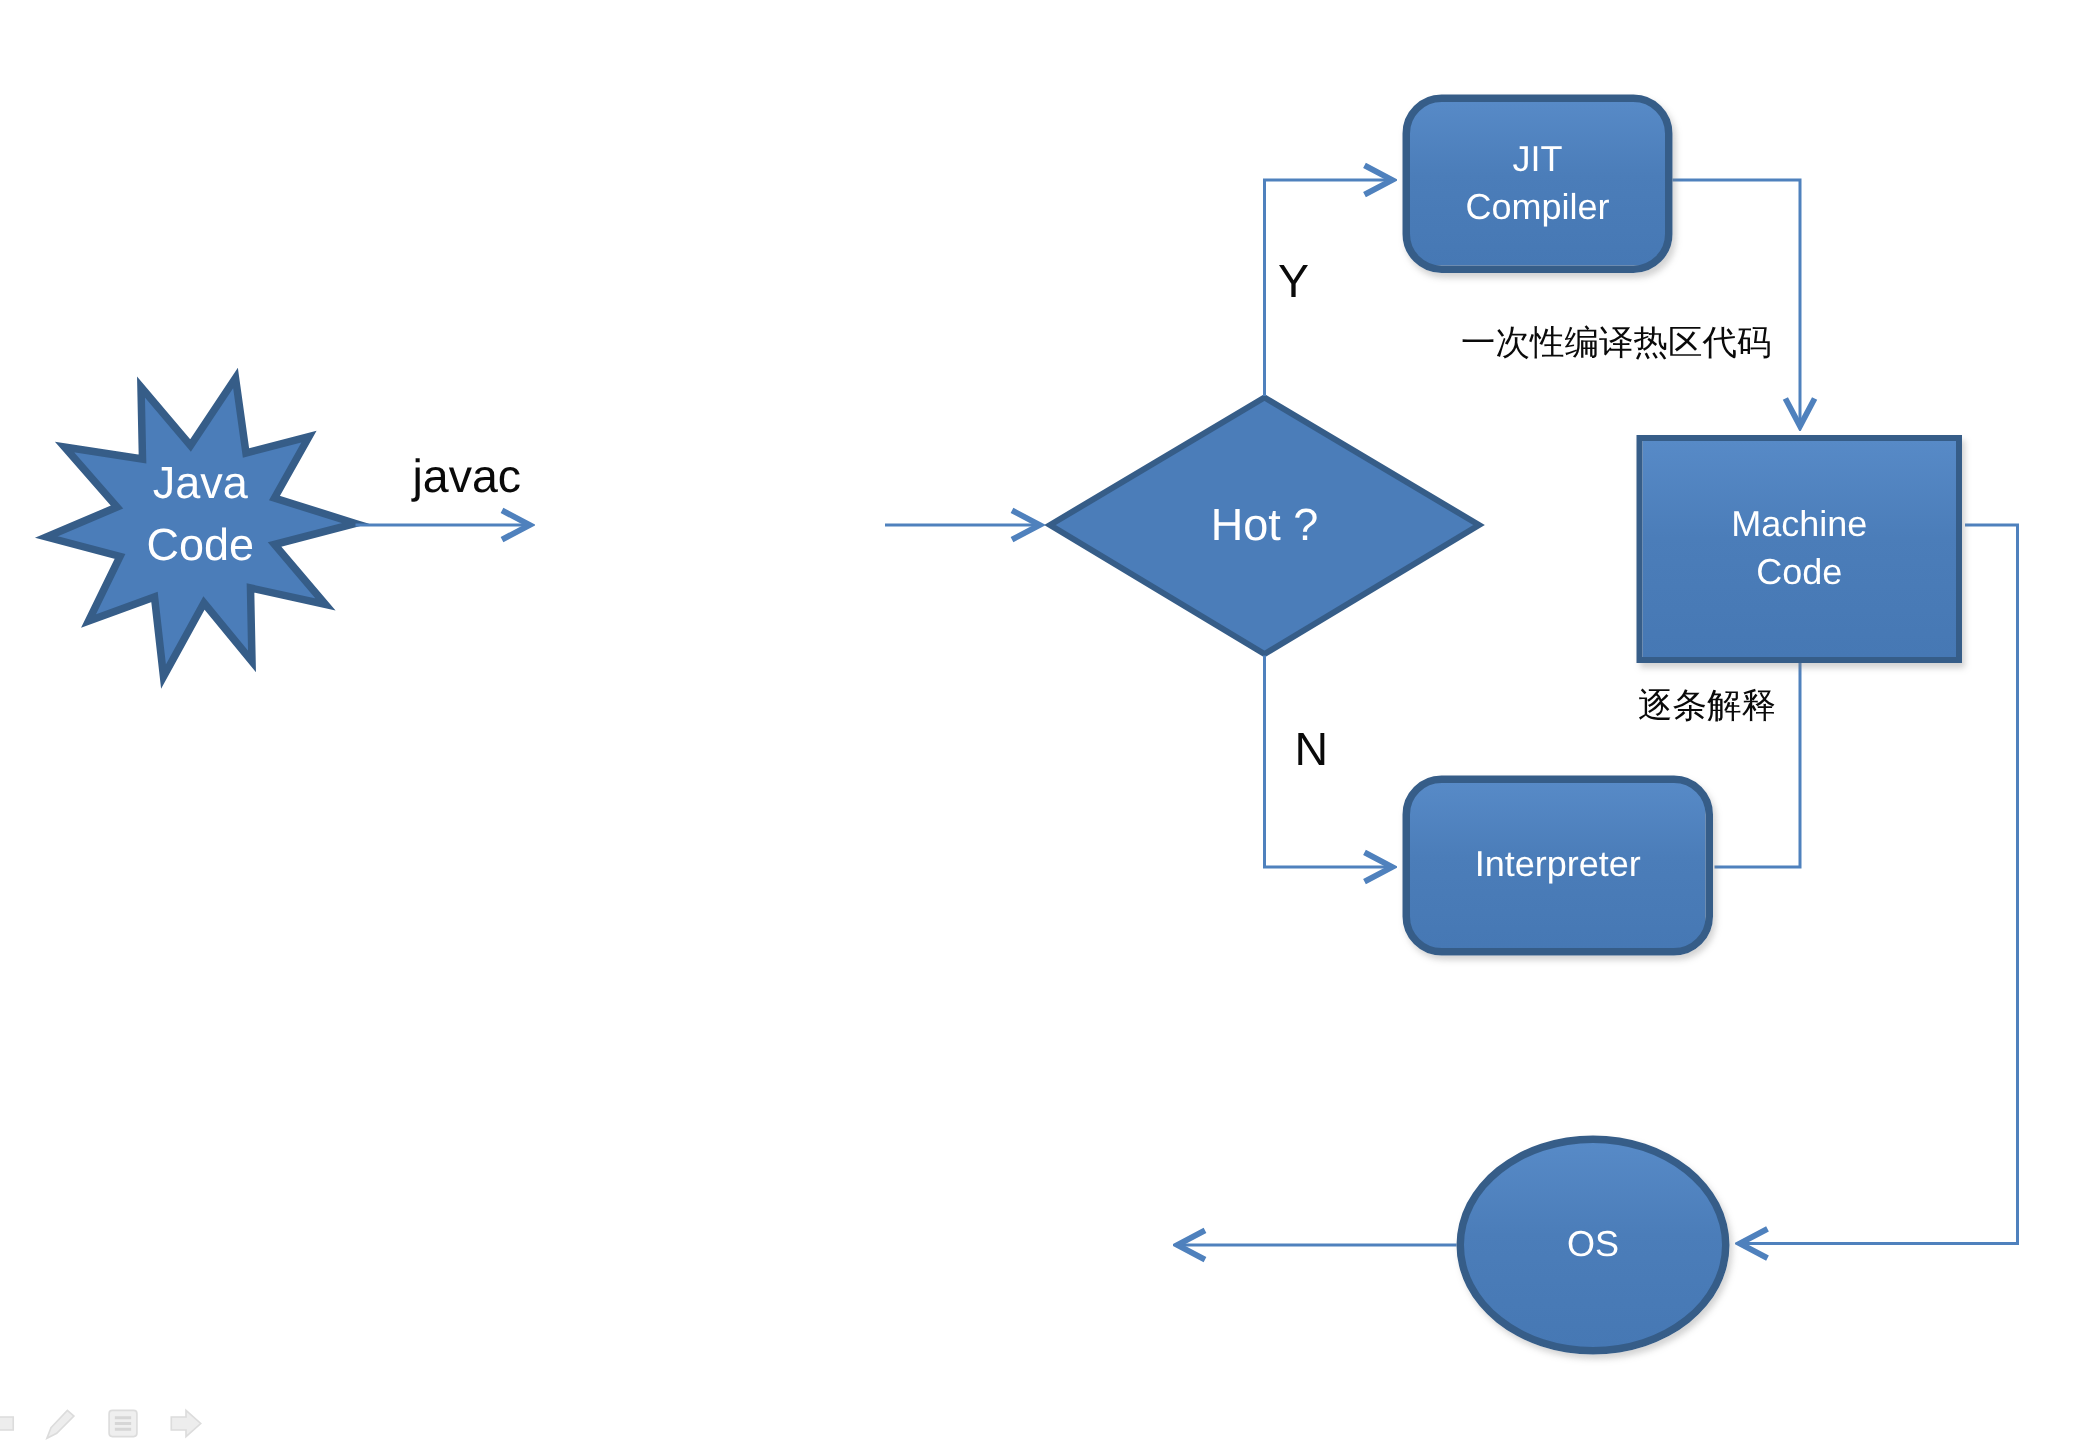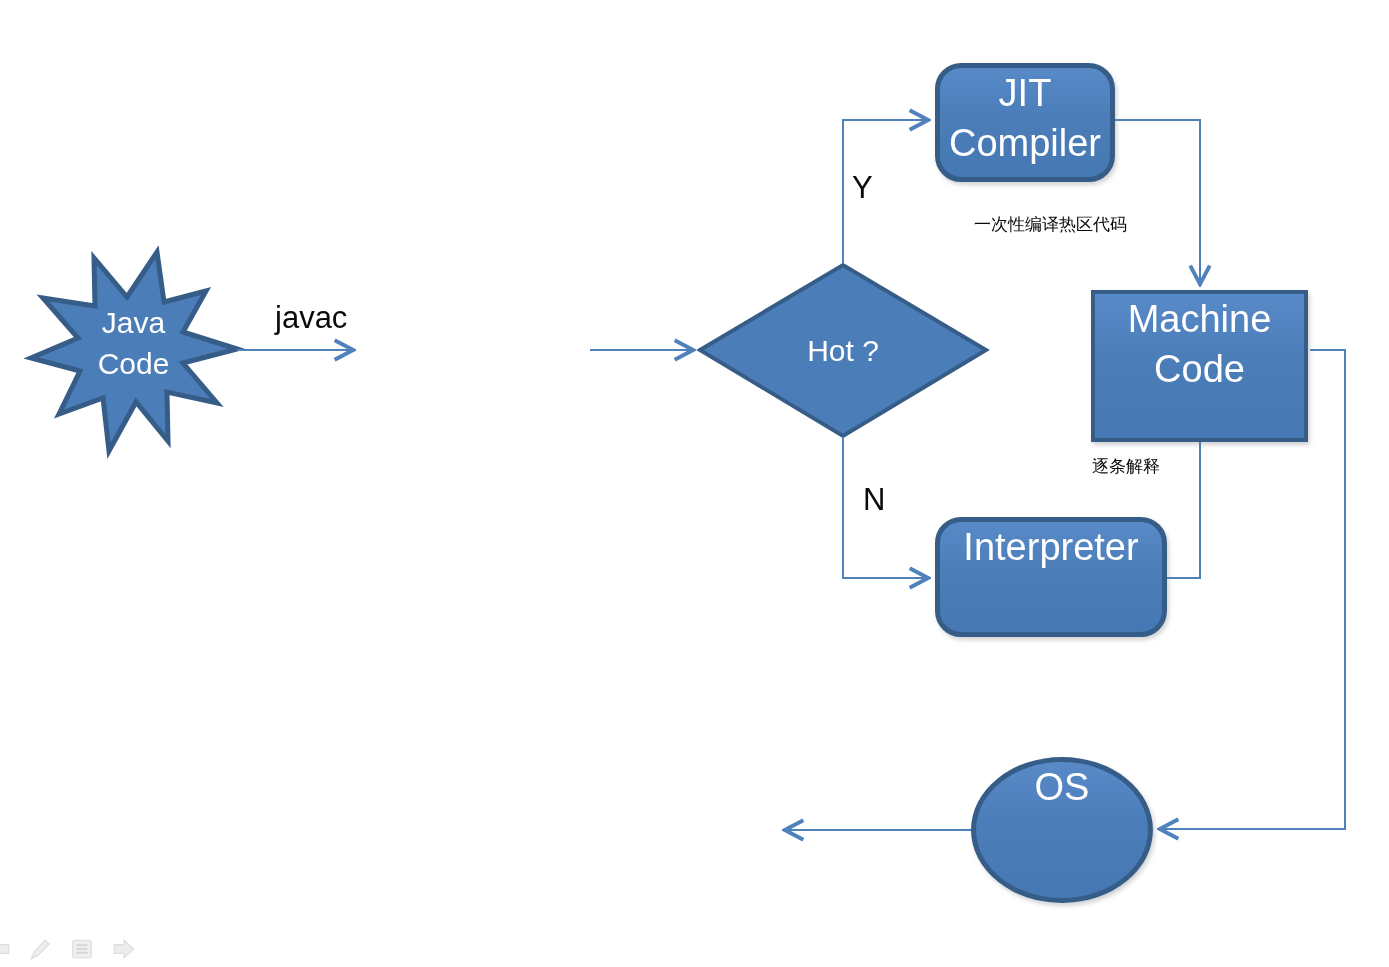--- a/index.html
+++ b/index.html
@@ -3,35 +3,35 @@
 <meta charset="utf-8">
 <style>
   html,body{margin:0;padding:0;background:#fff;}
   #stage{
     position:relative;width:1389px;height:967px;background:#fff;overflow:hidden;
     font-family:"Liberation Sans","DejaVu Sans",sans-serif;
   }
   #connector-layer{position:absolute;left:0;top:0;width:1389px;height:967px;}
   .node{
     position:absolute;box-sizing:border-box;
-    display:flex;align-items:flex-start;justify-content:center;
-    color:#fff;font-size:38px;line-height:1.32;text-align:center;white-space:pre-line;
+    display:flex;align-items:center;justify-content:center;
+    color:#fff;font-size:24px;line-height:1.32;text-align:center;white-space:pre-line;
     background:linear-gradient(180deg,#578ac7 0%,#4b7db9 45%,#4678b4 100%);
     border:4px solid #365d88;
     box-shadow:2px 3px 4px rgba(130,130,130,.35);
   }
   .rounded{border-radius:26px;border-width:5px;}
   .ellipse{border-radius:50%;border-width:5px;}
   .shape-label{
     position:absolute;color:#fff;font-size:30px;line-height:1.38;text-align:center;
     white-space:pre-line;pointer-events:none;
   }
   .edge-label{position:absolute;color:#0a0a0a;}
   .lbl-big{font-size:31px;}
-  .lbl-cn{font-size:17px;font-family:Liberation Serif, serif;}
+  .lbl-cn{font-size:23px;font-family:Liberation Serif, serif;}
   .footer-icon{position:absolute;width:24px;height:24px;}
 </style>
 </head>
 <body>
 
 <div id="stage">
 
   <svg id="connector-layer" viewBox="0 0 1389 967" xmlns="http://www.w3.org/2000/svg">
     <defs>
       <marker id="arrow" viewBox="0 0 12 12" refX="10" refY="6" markerWidth="13" markerHeight="13" orient="auto">
@@ -62,21 +62,21 @@
   <div class="node rounded" style="left:935px;top:63px;width:180px;height:119px;">
     <span>JIT
 Compiler</span>
   </div>
 
   <div class="node" style="left:1091px;top:290px;width:217px;height:152px;">
     <span>Machine
 Code</span>
   </div>
 
-  <div class="node rounded" style="left:935px;top:517px;width:232px;height:120px;">
+  <div class="node rounded" style="left:935px;top:517px;width:207px;height:120px;">
     <span>Interpreter</span>
   </div>
 
   <div class="node ellipse" style="left:971px;top:757px;width:182px;height:146px;">
     <span>OS</span>
   </div>
 
 
   <div class="edge-label lbl-big" style="left:261px;top:300px;margin-left:14px;">javac</div>
   <div class="edge-label lbl-big" style="left:852px;top:170px;">Y</div>

